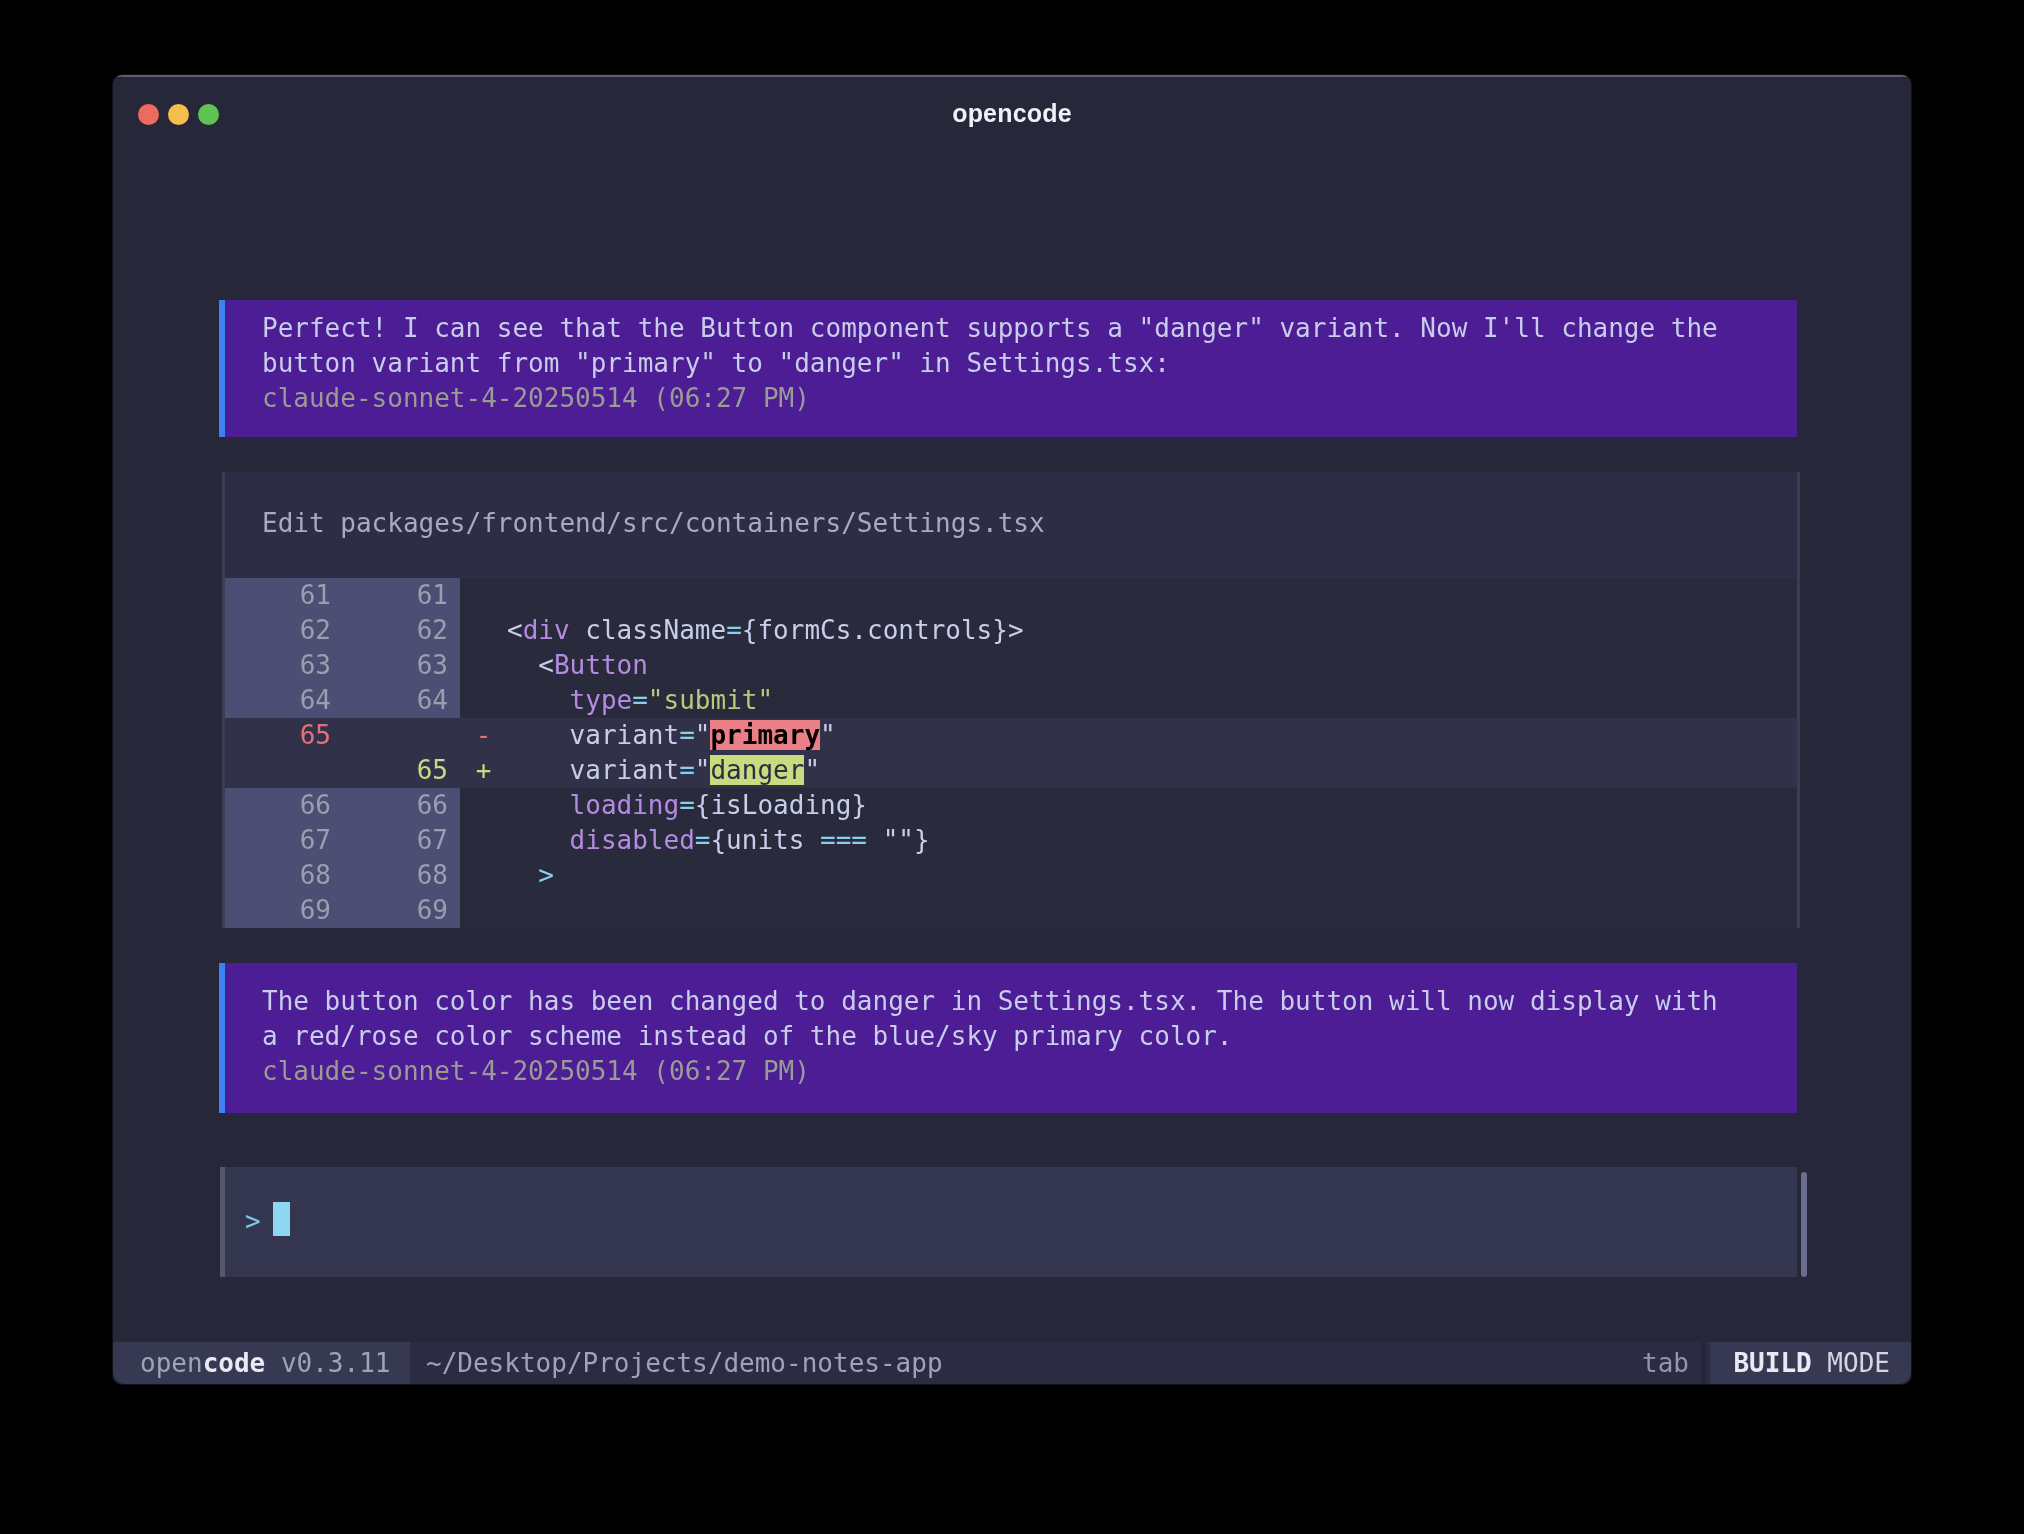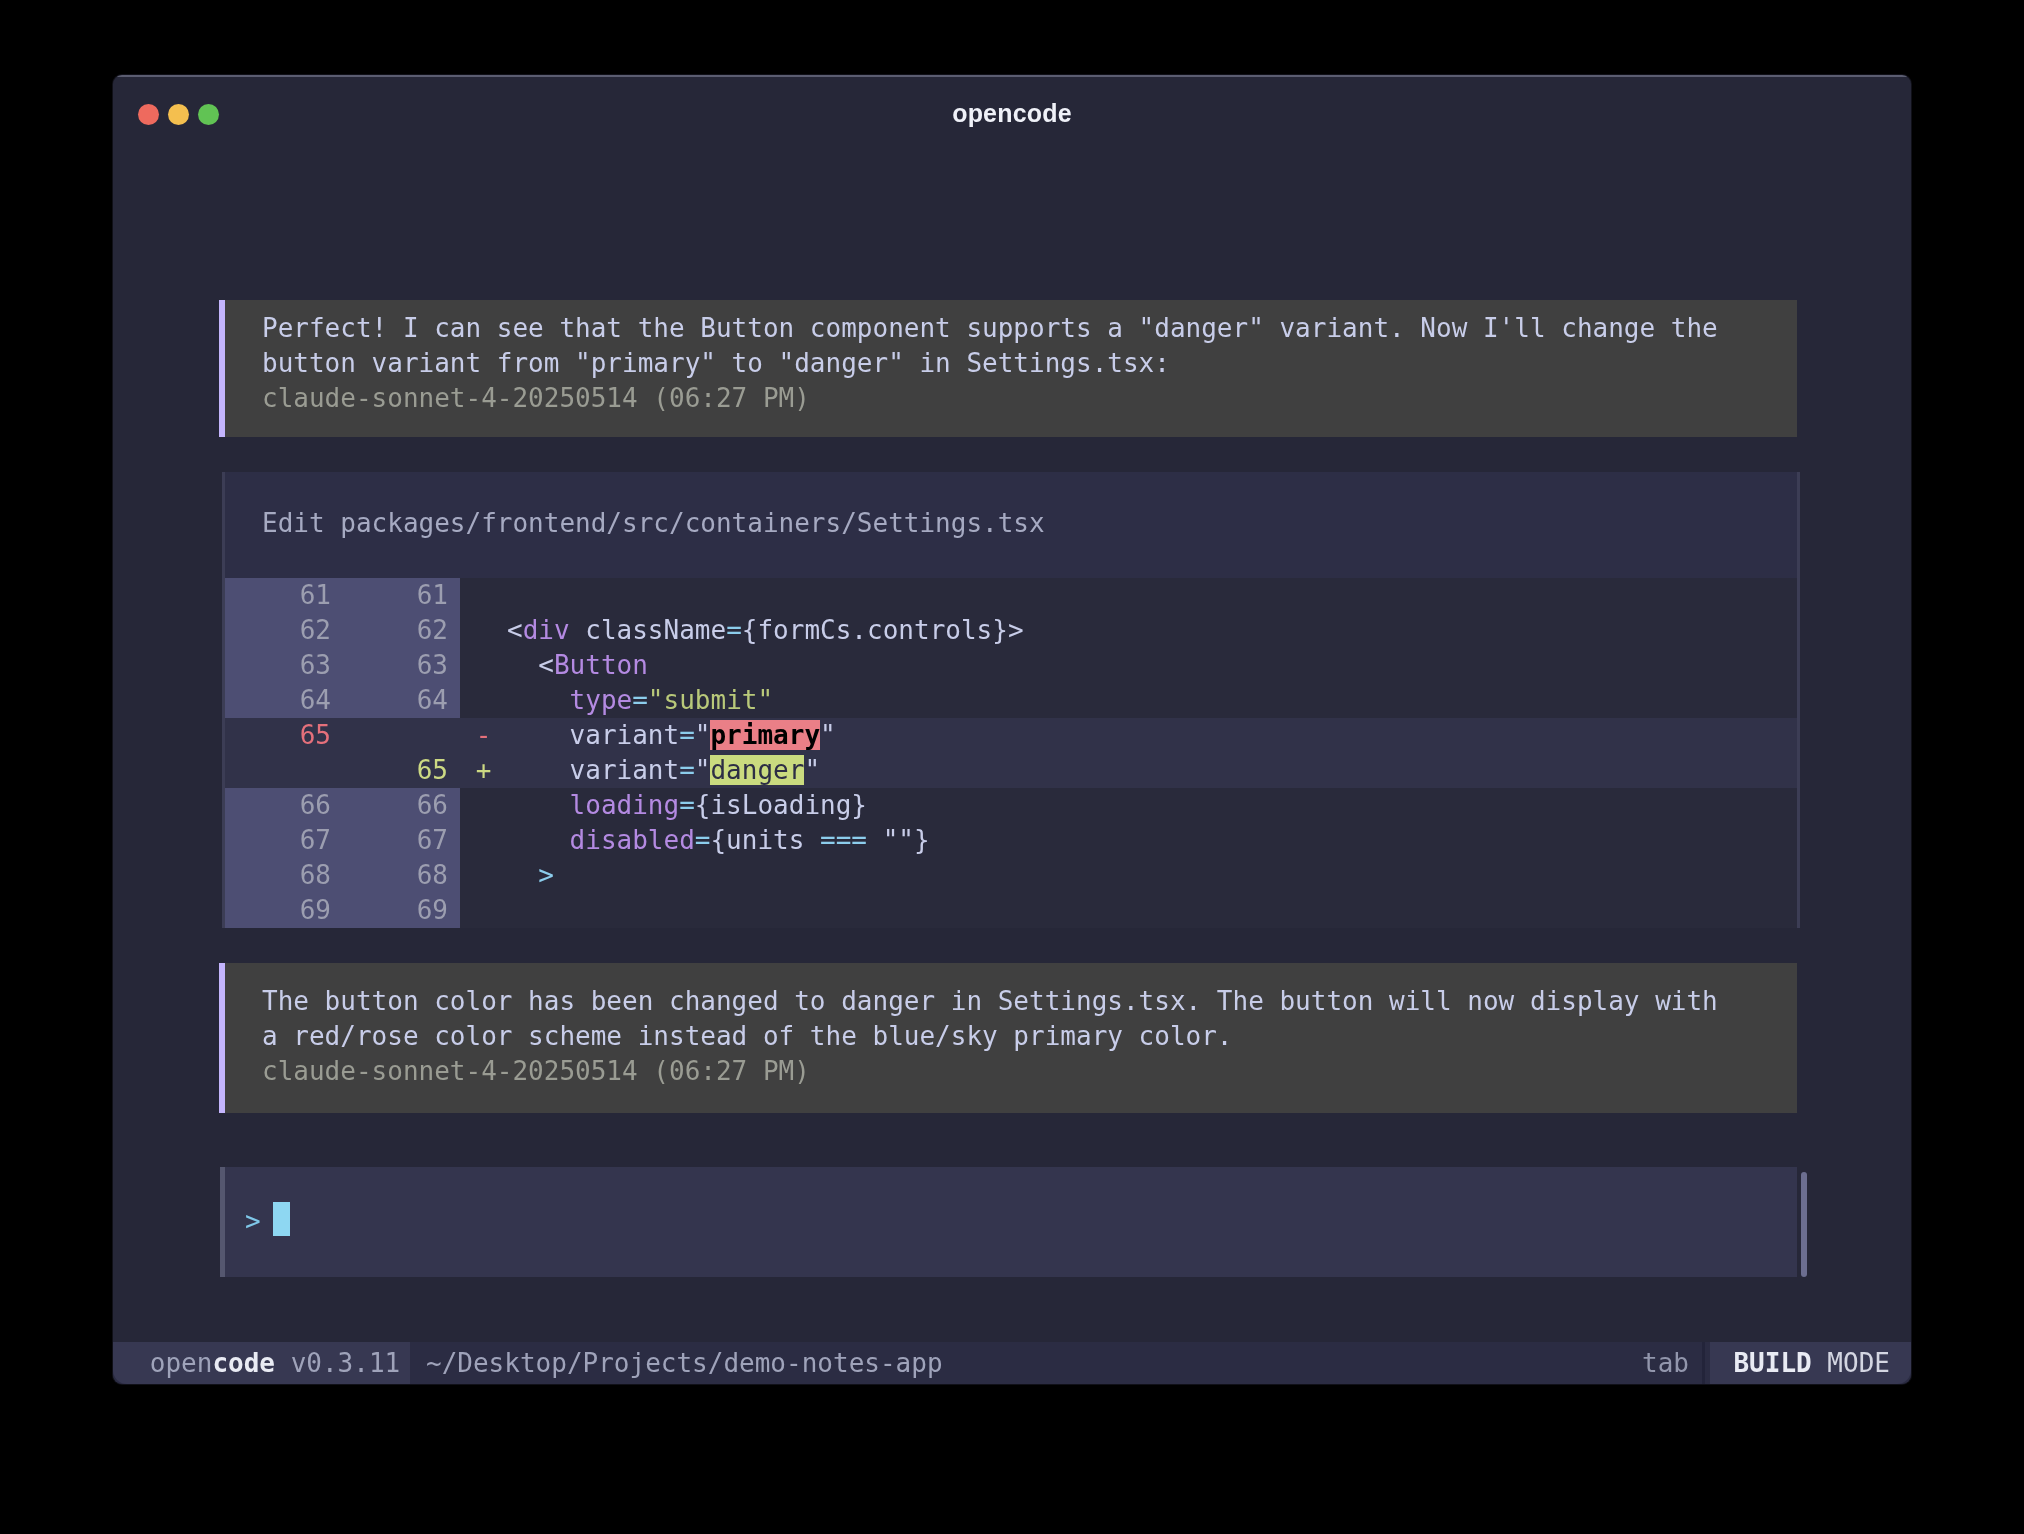--- a/index.html
+++ b/index.html
@@ -41,22 +41,22 @@
   .hdr-sub {
     position:absolute; left:40px; top:44px; font-size:26px; line-height:36px;
     color:#9fa3ba; white-space:pre;
   }
   .hdr-usage {
     position:absolute; right:18px; top:44px; font-size:26px; line-height:36px;
     color:#9fa3ba; white-space:pre;
   }
   
   .msg {
-    position:absolute; left:106px; width:1578px; background:#404040;
-    border-left:6px solid #c4b5fd; box-sizing:border-box;
+    position:absolute; left:106px; width:1578px; background:#4c1d95;
+    border-left:6px solid #3b82f6; box-sizing:border-box;
     padding:11px 0 0 37px;
   }
   .msg-line { font-size:26px; line-height:35px; color:#c8cde9; white-space:pre; }
   .msg-meta { font-size:26px; line-height:35px; color:#9a9c93; white-space:pre; }
   #msg-0 { top:225px; height:137px; }
   #msg-1 { top:888px; height:150px; padding-top:21px; }
   
   .edit {
     position:absolute; left:109px; top:397px; width:1578px; height:456px;
     box-sizing:border-box; border-left:3px solid #3c3d55; border-right:3px solid #3c3d55;
@@ -109,21 +109,21 @@
   .provider { color:#9a9c93; }
   .model    { color:#c8cde9; }
   
   .statusbar {
     position:absolute; left:0; bottom:0; width:100%; height:42px;
     background:#2b2c43; font-size:26px; line-height:42px;
   }
   .sb-chip-left {
     position:absolute; left:0; top:0; bottom:0; width:297px;
     background:#373852; border-bottom-left-radius:14px;
-    padding-left:27px; box-sizing:border-box; white-space:pre;text-align:center;
+    padding-left:27px; box-sizing:border-box; white-space:pre;
   }
   .sb-app-prefix { color:#9fa3ba; }
   .sb-app-suffix { color:#e9ebf4; font-weight:bold; }
   .sb-version { color:#9fa3ba; }
   .sb-cwd { position:absolute; left:313px; top:0; color:#9fa3ba; white-space:pre; }
   .sb-tab { position:absolute; right:222px; top:0; color:#9296ac; }
   .sb-divider { position:absolute; right:206px; top:0; bottom:0; width:3px; background:#23243a; }
   .sb-chip-right {
     position:absolute; right:0; top:0; bottom:0; width:201px;
     background:#373852; border-bottom-right-radius:14px;

